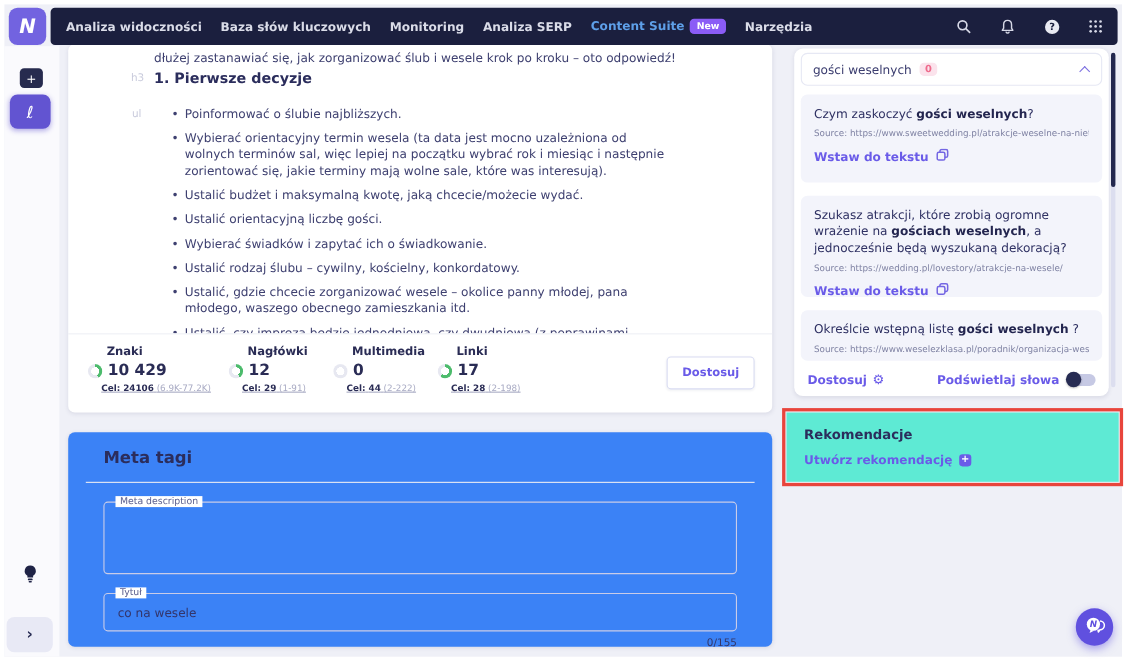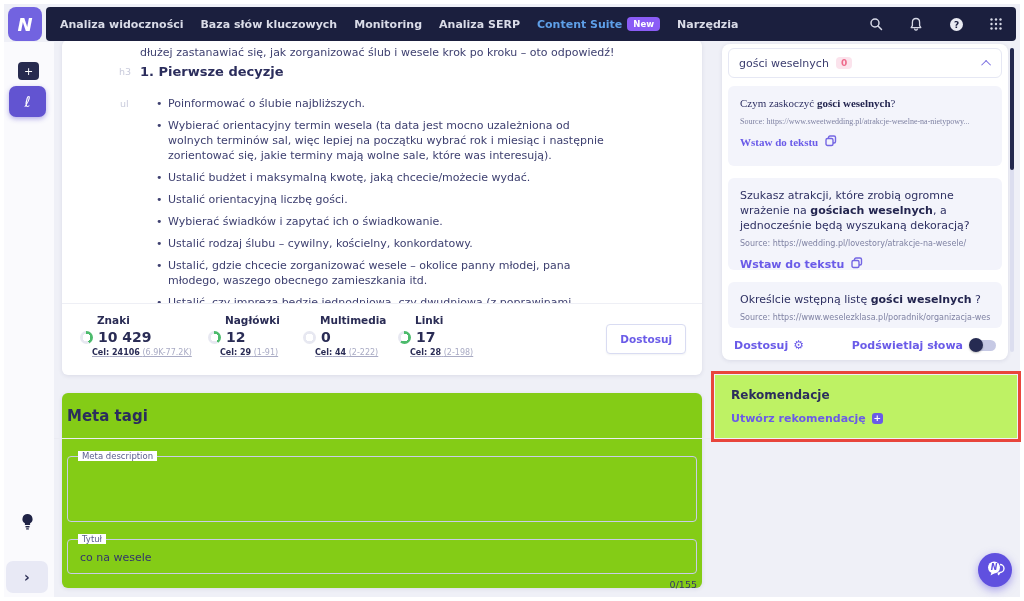--- a/index.html
+++ b/index.html
@@ -50,22 +50,22 @@
   .stat-valrow { display:flex; align-items:center; margin-top:3px; }
   .ring { width:13px; height:13px; border-radius:50%; margin-right:5px; flex:none; }
   .stat-value { font-size:14px; font-weight:700; color:#2A2C55; }
   .stat-target { font-size:8px; color:#A9ABC4; margin-left:12px; margin-top:3px; white-space:nowrap;text-decoration:underline; }
   .stat-target b { color:#2A2C55; }
   .btn-adjust { position:absolute; right:16px; top:20px; background:#fff; border:1px solid #D9DCF2; border-radius:4px;
                 color:#6A5BE8; font-size:10.5px; font-weight:600; padding:8px 13px; cursor:pointer;
                 box-shadow:0 1px 2px rgba(40,44,90,.06); font-family:inherit; }
 
   
-  .meta-card { position:absolute; left:62px; top:393px; width:640px; height:195px; background:#84cc16;
-               border-radius:6px; box-shadow:0 1px 4px rgba(40,44,90,.10); z-index:3; padding:14px 5px; }
+  .meta-card { position:absolute; left:62px; top:393px; width:640px; height:195px; background:#3b82f6;
+               border-radius:6px; box-shadow:0 1px 4px rgba(40,44,90,.10); z-index:3; padding:14px 32px; }
   .meta-title { font-size:15px; font-weight:700; color:#2B2D5C; }
   .meta-divider { border-bottom:1px solid #EBECF3; margin:13px -16px 0 -16px; }
   .field { position:relative; border:1px solid #C9CCE8; border-radius:4px; margin-top:17px; }
   .field-label { position:absolute; top:-6px; left:10px; background:#fff; padding:0 4px; font-size:8.5px; color:#5B5E8D; }
   .field input { width:100%; border:0; outline:none; background:transparent; font-size:11px; color:#33356B;
                  padding:11px 12px 9px 12px; font-family:inherit; }
   .field textarea { width:100%; height:60px; border:0; outline:none; background:transparent; resize:none;
                     font-size:11px; color:#33356B; padding:10px 12px; font-family:inherit; }
   .char-counter { text-align:right; font-size:9.5px; color:#343668; margin-top:5px; }
 
@@ -96,21 +96,21 @@
   .toggle .knob { position:absolute; left:-1px; top:-2px; width:14px; height:14px; border-radius:50%;
                   background:#262B52; box-shadow:0 1px 2px rgba(0,0,0,.25); }
 
   .scrollbar-track { position:absolute; left:1010px; top:48px; width:4px; height:304px; background:#DCDEEF;
                      border-radius:2px; z-index:4; }
   .scrollbar-thumb { position:absolute; left:0; top:0; width:4px; height:122px; background:#23284E; border-radius:2px; }
 
   
   .annotation { position:absolute; left:711px; top:371px; width:310px; height:71px; border:3px solid #E8453C;
                 z-index:6; }
-  .reco-card { position:absolute; left:1px; top:1px; right:1px; bottom:1px; background:#bef264; padding:13px 16px; }
+  .reco-card { position:absolute; left:1px; top:1px; right:1px; bottom:1px; background:#5eead4; padding:13px 16px; }
   .reco-title { font-size:12px; font-weight:700; color:#2B2D5C; }
   .reco-link { margin-top:10px; color:#6A5BE8; font-size:11px; font-weight:600; display:flex;
                align-items:center; gap:6px; cursor:pointer; }
   .plus-square { width:11px; height:11px; background:#6A5BE8; border-radius:3px; color:#fff; font-size:9px;
                  display:flex; align-items:center; justify-content:center; line-height:1; }
 
   
   .fab { position:absolute; left:978px; top:553px; width:34px; height:34px; border-radius:50%; background:#6050DF;
          display:flex; align-items:center; justify-content:center; box-shadow:0 3px 8px rgba(96,80,223,.5);
          z-index:6; cursor:pointer; }
@@ -281,21 +281,21 @@
   <div class="char-counter">0/155</div>
 </div>
 
 <div class="panel">
   <div class="kw-header">
     <span class="kw-term">gości weselnych</span>
     <span class="kw-badge">0</span>
     <span class="caret-up"></span>
   </div>
 
-  <div class="sugg-card" style="top:42px; height:80px;font-family:Liberation Serif, serif;">
+  <div class="sugg-card" style="top:42px; height:80px;">
     <div class="sugg-q"><span>Czym zaskoczyć </span><b>gości weselnych</b><span>?</span></div>
     <div class="sugg-src">Source: https://www.sweetwedding.pl/atrakcje-weselne-na-nietypowy...</div>
     <div class="sugg-action">
       <span>Wstaw do tekstu</span>
       <span class="copy-icon"><svg width="12" height="12" viewBox="0 0 12 12">
             <rect x="3.5" y="1" width="7" height="7" rx="1.5" fill="#F3F4FB" stroke="#7466E3" stroke-width="1.4"></rect>
             <rect x="1" y="3.5" width="7" height="7" rx="1.5" fill="#F3F4FB" stroke="#7466E3" stroke-width="1.4"></rect>
           </svg></span>
     </div>
   </div>

